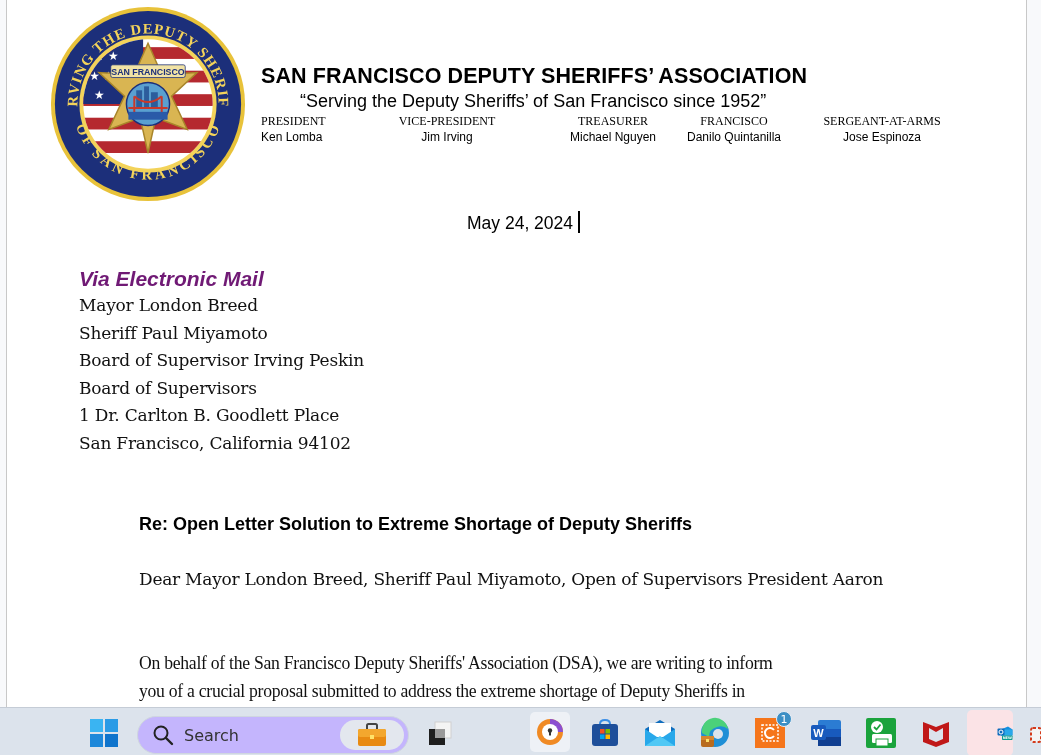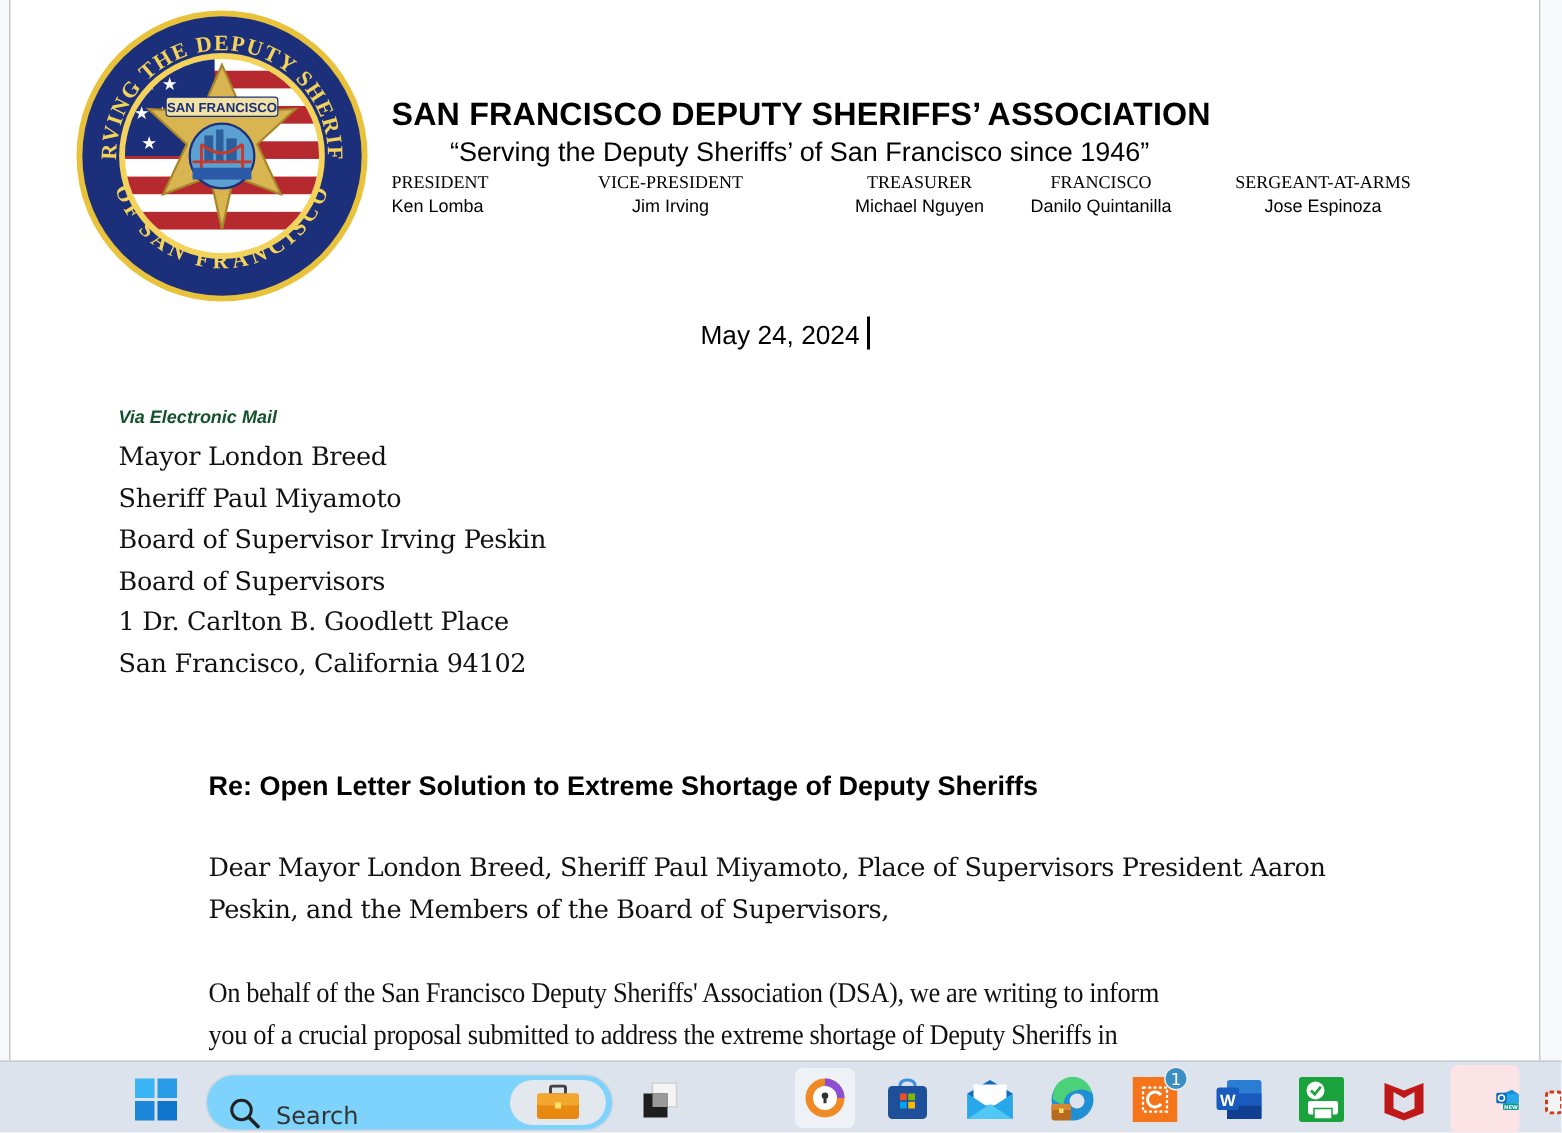--- a/index.html
+++ b/index.html
@@ -19,37 +19,37 @@
   .org-tagline { position: absolute; left: 293px; top: 91px; font-size: 18px; color: #000; white-space: nowrap; }
 
   .officer { position: absolute; top: 114px; text-align: center; white-space: nowrap; }
   .officer .role { font-family: "Liberation Serif", serif; font-size: 12px; color: #000; line-height: 15px; }
   .officer .name { font-family: "Liberation Sans", sans-serif; font-size: 12px; color: #000; line-height: 16px; }
 
   .date { position: absolute; left: 460px; top: 211px; font-size: 17.5px; color: #000; white-space: nowrap; }
   .cursor { display: inline-block; width: 2px; height: 22px; background: #000; vertical-align: -4px; margin-left: 5px; }
 
   .address { position: absolute; left: 72px; top: 265px; }
-  .address .via { font-family: "Liberation Sans", sans-serif; font-weight: bold; font-style: italic; font-size: 12px; line-height: 27px; color: #14532d; }
+  .address .via { font-family: "Liberation Sans", sans-serif; font-weight: bold; font-style: italic; font-size: 21px; line-height: 27px; color: #701a75; }
   .address .line { font-family: "DejaVu Serif", serif; font-size: 17px; line-height: 27.5px; color: #111; letter-spacing: -0.2px; }
 
   .subject { position: absolute; left: 132px; top: 514px; font-weight: bold; font-size: 18px; color: #000; white-space: nowrap; }
 
   .para { position: absolute; left: 132px; width: 820px; font-family: "DejaVu Serif", serif; font-size: 17px;
           line-height: 27.5px; color: #111; letter-spacing: -0.25px; }
   .para1 { top: 566px; }
   .para2 { top: 649px; font-family: "Liberation Serif", serif; font-size: 19px; letter-spacing: -0.3px; transform: scaleX(0.93); transform-origin: left top; width: 880px; }
 
   
   .taskbar { position: absolute; left: 0; top: 707px; width: 1041px; height: 48px; background: #dce3ec;
              border-top: 1px solid #c5ccd6; }
   .tb-icon { position: absolute; top: 7px; width: 36px; height: 36px; display: flex; align-items: center; justify-content: center; border-radius: 5px; }
   .tb-icon.active { background: #eef1f6; }
   .search { position: absolute; left: 137px; top: 8px; width: 272px; height: 38px; border-radius: 19px;
-            background: #7dd3fc; border: 1px solid #cfd6e0; display: flex; align-items: flex-end; }
+            background: #c4b5fd; border: 1px solid #cfd6e0; display: flex; align-items: center; }
   .search-label { font-family: "DejaVu Sans", sans-serif; font-size: 16px; color: #333; margin-left: 10px; }
   .search-badge { position: absolute; right: 4px; top: 3px; width: 64px; height: 30px; border-radius: 15px; background: #e3e7ee;
                   display:flex; align-items:center; justify-content:center; }
   .badge-count { position: absolute; right: -4px; top: -4px; width: 16px; height: 16px; border-radius: 50%;
                  background: #3b8fc5; color: #fff; font-size: 11px; font-family: "DejaVu Sans", sans-serif;
                  display: flex; align-items: center; justify-content: center; border: 1px solid #e8eef5; }
 </style>
 </head>
 <body>
 
@@ -91,21 +91,21 @@
       <rect x="80" y="108" width="40" height="8" fill="#2a5aa8"></rect>
       <text font-family="Liberation Serif, serif" font-weight="bold" font-size="15" fill="#f3d35a" letter-spacing="1">
         <textPath href="#arcTop" startOffset="50%" text-anchor="middle">SERVING THE DEPUTY SHERIFFS</textPath>
       </text>
       <text font-family="Liberation Serif, serif" font-weight="bold" font-size="15" fill="#f3d35a" letter-spacing="1.5">
         <textPath href="#arcBot" startOffset="50%" text-anchor="middle" dominant-baseline="hanging">OF SAN FRANCISCO</textPath>
       </text>
     </svg>
 
     <div class="org-title">SAN FRANCISCO DEPUTY SHERIFFS’ ASSOCIATION</div>
-    <div class="org-tagline">“Serving the Deputy Sheriffs’ of San Francisco since 1946”</div>
+    <div class="org-tagline">“Serving the Deputy Sheriffs’ of San Francisco since 1952”</div>
 
     <div class="officer" style="left:254px;">
       <div class="role" style="text-align:right">PRESIDENT</div>
       <div class="name" style="text-align:left">Ken Lomba</div>
     </div>
     <div class="officer" style="left:380px; width:120px;">
       <div class="role">VICE-PRESIDENT</div>
       <div class="name">Jim Irving</div>
     </div>
     <div class="officer" style="left:556px; width:100px;">
@@ -131,22 +131,21 @@
       <div class="line">Sheriff Paul Miyamoto</div>
       <div class="line">Board of Supervisor Irving Peskin</div>
       <div class="line">Board of Supervisors</div>
       <div class="line">1 Dr. Carlton B. Goodlett Place</div>
       <div class="line">San Francisco, California 94102</div>
     </div>
 
     <div class="subject">Re: Open Letter Solution to Extreme Shortage of Deputy Sheriffs</div>
 
     <div class="para para1">
-      <div>Dear Mayor London Breed, Sheriff Paul Miyamoto, Place of Supervisors President Aaron</div>
-      <div>Peskin, and the Members of the Board of Supervisors,</div>
+      <div>Dear Mayor London Breed, Sheriff Paul Miyamoto, Open of Supervisors President Aaron</div>
     </div>
 
     <div class="para para2">
       <div>On behalf of the San Francisco Deputy Sheriffs' Association (DSA), we are writing to inform</div>
       <div>you of a crucial proposal submitted to address the extreme shortage of Deputy Sheriffs in</div>
     </div>
   </div>
 </div>
 
 <div class="taskbar">

